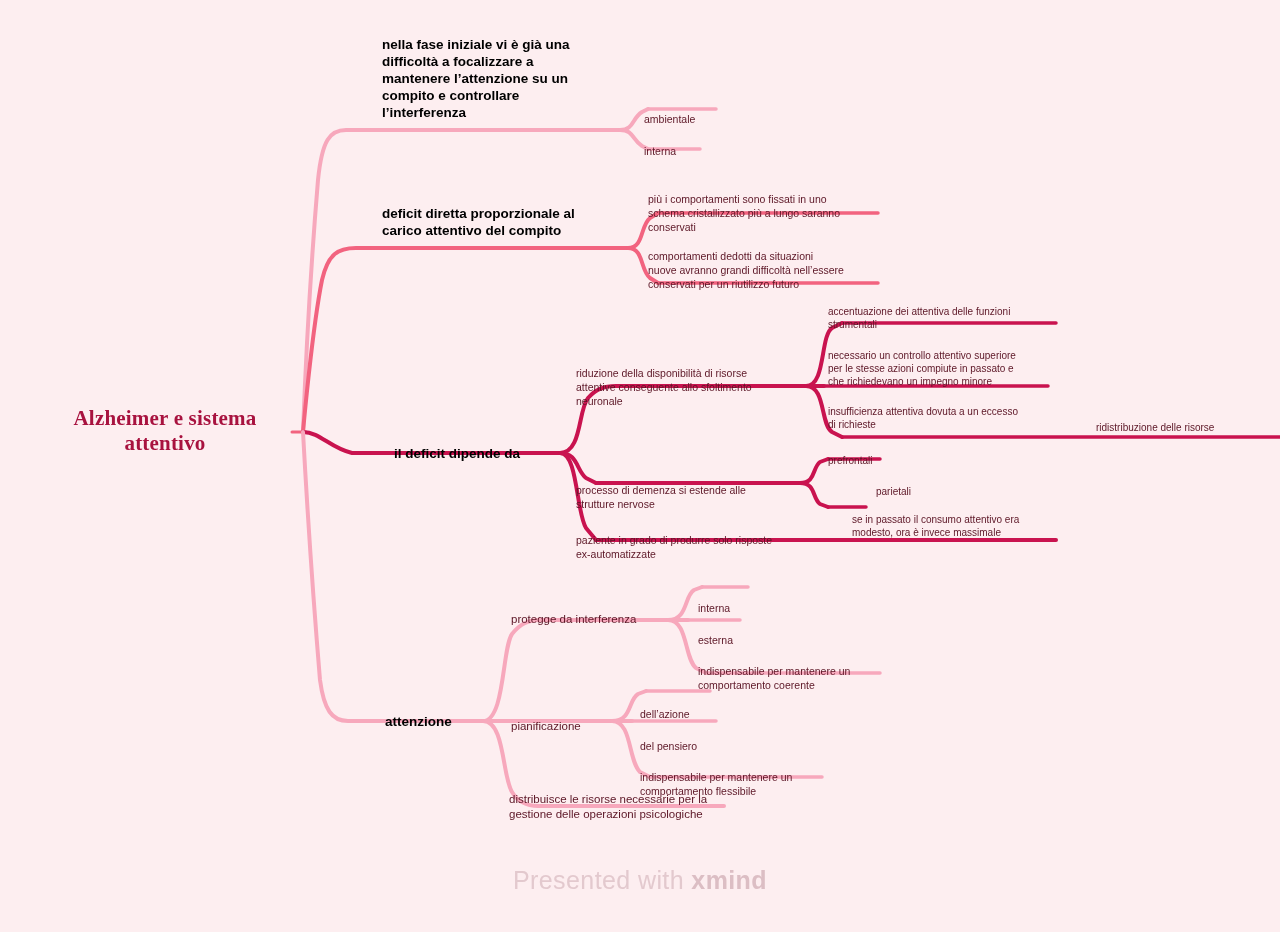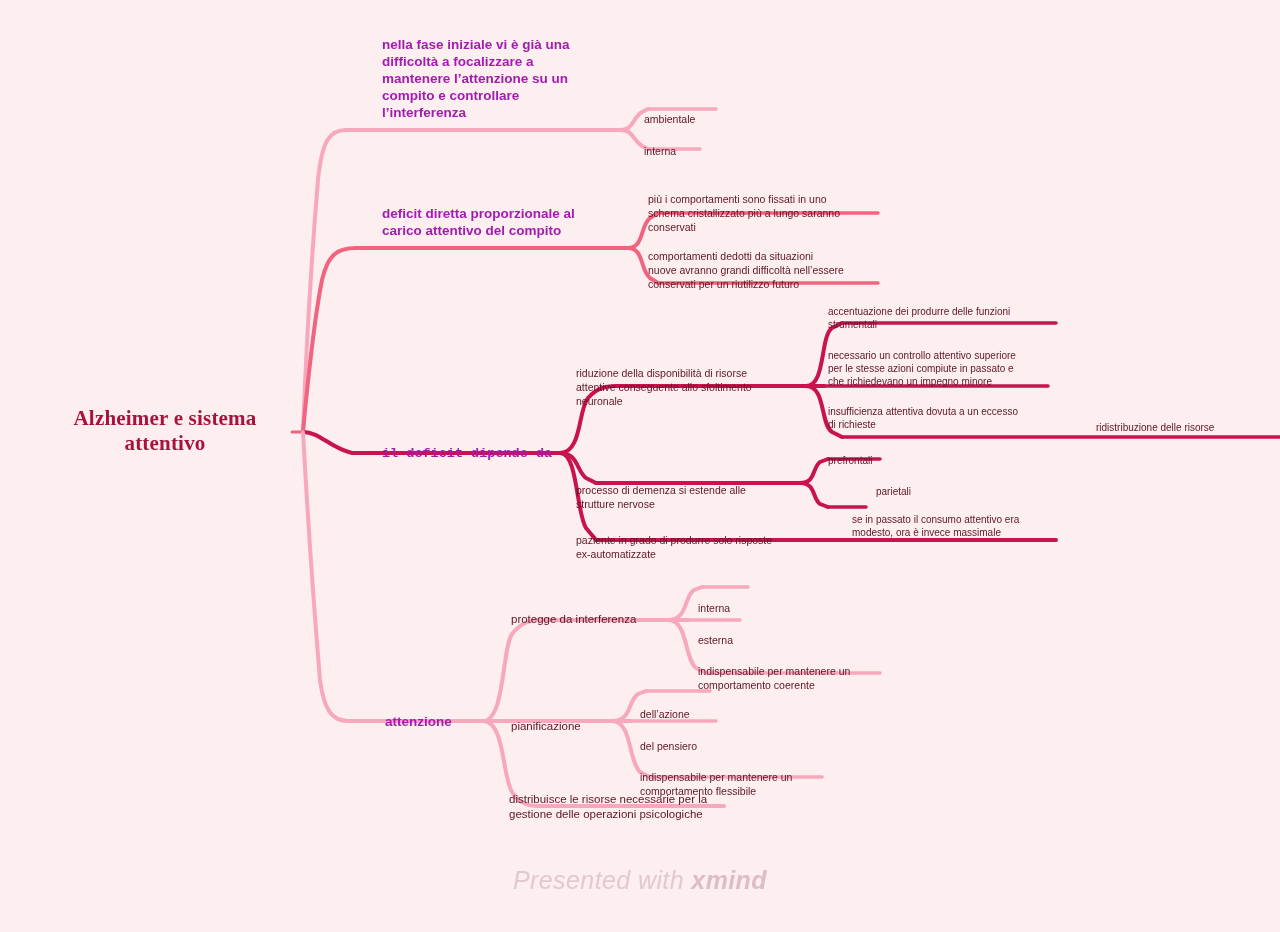--- a/index.html
+++ b/index.html
@@ -25,21 +25,21 @@
     line-height:25px;
     color:#A8123F;
     text-align:center;
     letter-spacing:.2px;
   }
   
   .lvl1{
     font-weight:700;
     font-size:13.5px;
     line-height:17px;
-    color:#a21caf;
+    color:#000000;
   }
   
   .lvl2{
     font-size:11.5px;
     line-height:15px;
     color:#5C1626;
   }
   
   .lvl3{
     font-size:10.5px;
@@ -56,21 +56,20 @@
 
   .footer{
     position:absolute;
     left:0;right:0;
     top:866px;
     text-align:center;
     font-size:25px;
     letter-spacing:.4px;
     color:#E3C9CE;
     user-select:none;
-    font-style:italic;
   }
   .footer .brand{font-weight:700;color:#DCBEC4;}
 </style>
 </head>
 <body>
 
 <div id="canvas">
 
   <svg id="wires" viewBox="0 0 1280 932" xmlns="http://www.w3.org/2000/svg">
     <g fill="none" stroke-linecap="round" stroke-linejoin="round">
@@ -174,31 +173,31 @@
   <div class="node lvl1" style="left:382px;top:205px;width:250px;">
     <span class="txt">deficit diretta proporzionale al
 carico attentivo del compito</span>
   </div>
   <div class="node lvl3" style="left:648px;top:229px;width:250px;">
     <span class="txt">comportamenti dedotti da situazioni
 nuove avranno grandi difficoltà nell’essere
 conservati per un riutilizzo futuro</span>
   </div>
 
-  <div class="node lvl1" style="left:382px;top:445px;width:200px;font-family:Liberation Mono, monospace;">
+  <div class="node lvl1" style="left:394px;top:445px;width:200px;">
     <span class="txt">il deficit dipende da</span>
   </div>
 
   <div class="node lvl3" style="left:576px;top:346px;width:240px;">
     <span class="txt">riduzione della disponibilità di risorse
 attentive conseguente allo sfoltimento
 neuronale</span>
   </div>
   <div class="node lvl4" style="left:828px;top:305px;width:238px;">
-    <span class="txt">accentuazione dei produrre delle funzioni
+    <span class="txt">accentuazione dei attentiva delle funzioni
 strumentali</span>
   </div>
   <div class="node lvl4" style="left:828px;top:349px;width:238px;">
     <span class="txt">necessario un controllo attentivo superiore
 per le stesse azioni compiute in passato e
 che richiedevano un impegno minore</span>
   </div>
   <div class="node lvl4" style="left:828px;top:405px;width:238px;">
     <span class="txt">insufficienza attentiva dovuta a un eccesso
 di richieste</span>

